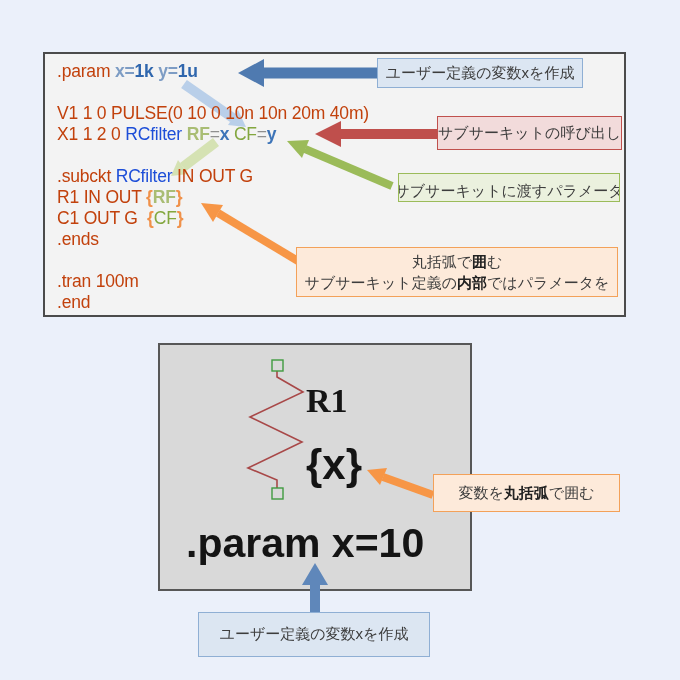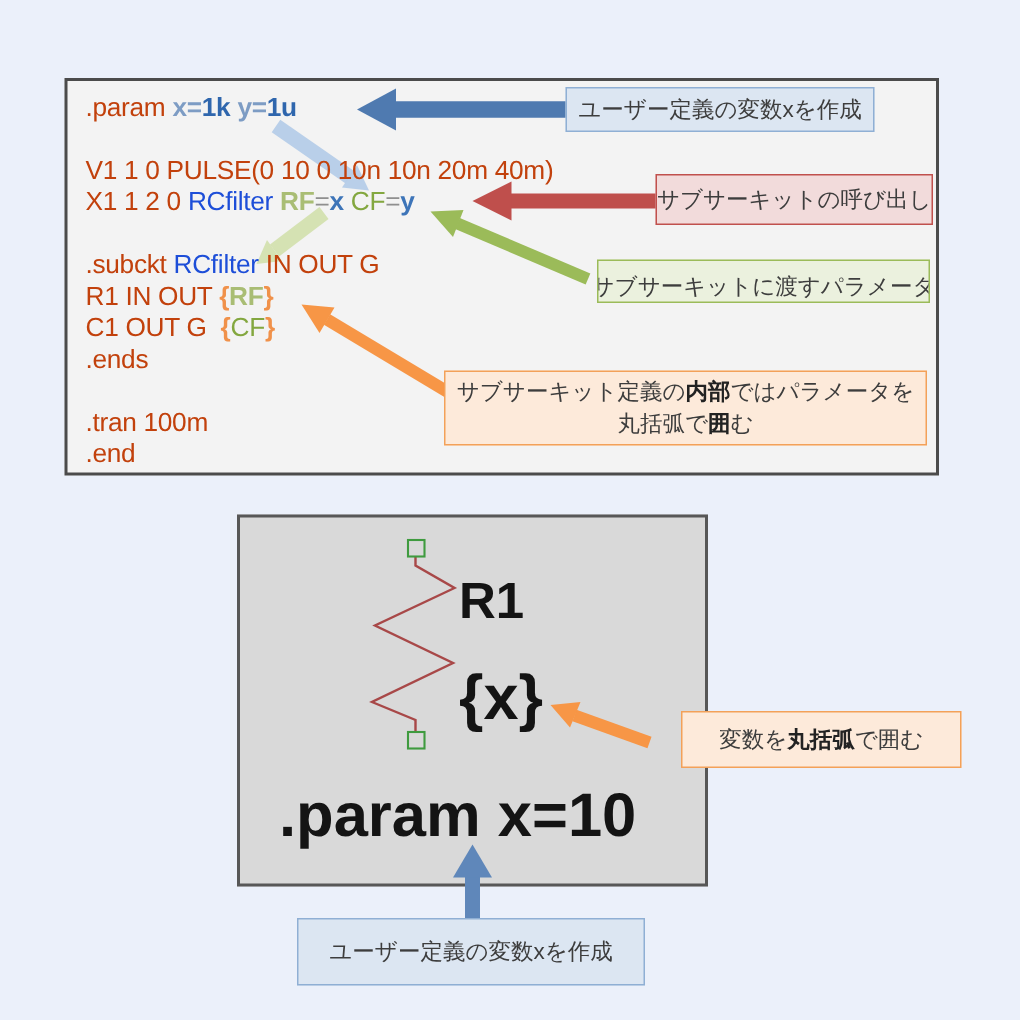--- a/index.html
+++ b/index.html
@@ -32,39 +32,39 @@
   .seg-bname{color:#7d9cc4;font-weight:bold;}
   .seg-bval{color:#2f66ad;font-weight:bold;}
   .seg-bvar{color:#3d74b8;font-weight:bold;}
   .seg-rkw{color:#1d4ed8;font-weight:normal;}
   .seg-olive{color:#a9bd74;font-weight:bold;}
   .seg-green{color:#83a73f;font-weight:normal;}
   .seg-obrace{color:#f0914a;font-weight:bold;}
   .seg-eq{color:#8f8f8f;}
   
   .sch-label{z-index:3;font-weight:bold;color:#141414;white-space:nowrap;}
-  .sch-ref{left:306px;top:382px;font-size:34px;}
+  .sch-ref{left:306px;top:382px;font-size:34px;font-family:Liberation Serif, serif;}
   .sch-val{left:306px;top:441px;font-size:42px;}
   .sch-directive{left:186px;top:520px;font-size:41px;}
   
   .note{
     z-index:4;display:flex;align-items:center;justify-content:center;
     font-size:15px;color:#3d3d3d;white-space:nowrap;overflow:hidden;
     box-sizing:border-box;text-align:center;
   }
   .note b{font-weight:bold;color:#222;}
   .note-blue{background:#dce6f2;border:1px solid #8fafd4;}
   .note-red{background:#f2dbdb;border:1px solid #c0504d;font-family:Liberation Serif, serif;}
   .note-green{background:#ebf1de;border:1px solid #9bbb59;align-items:flex-end;}
   .note-orange{background:#fdeada;border:1px solid #f3a159;}
   .n-create-var{left:377px;top:58px;width:206px;height:30px;}
   .n-subckt-call{left:437px;top:116px;width:185px;height:34px;}
   .n-subckt-params{left:398px;top:173px;width:222px;height:29px;}
   .n-subckt-internal{left:296px;top:247px;width:322px;height:50px;flex-direction:column;line-height:21px;}
-  .n-wrap-braces{left:454px;top:474px;width:187px;height:38px;}
+  .n-wrap-braces{left:433px;top:474px;width:187px;height:38px;}
   .n-create-var-x{left:198px;top:612px;width:232px;height:45px;}
 </style>
 </head>
 <body>
 
 <div class="abs code-box"></div>
 <div class="abs gray-box"></div>
 
 <svg class="abs overlay" width="680" height="680" viewBox="0 0 680 680">
 
@@ -118,21 +118,21 @@
 <div class="abs note note-blue n-create-var">
   <span><span>ユーザー定義の変数xを作成</span></span>
 </div>
 <div class="abs note note-red n-subckt-call">
   <span><span>サブサーキットの呼び出し</span></span>
 </div>
 <div class="abs note note-green n-subckt-params">
   <span><span>サブサーキットに渡すパラメータ</span></span>
 </div>
 <div class="abs note note-orange n-subckt-internal">
+  <span><span>丸括弧で</span><b>囲</b><span>む</span></span>
   <span><span>サブサーキット定義の</span><b>内部</b><span>ではパラメータを</span></span>
-  <span><span>丸括弧で</span><b>囲</b><span>む</span></span>
 </div>
 <div class="abs note note-orange n-wrap-braces">
   <span><span>変数を</span><b>丸括弧</b><span>で囲む</span></span>
 </div>
 <div class="abs note note-blue n-create-var-x">
   <span><span>ユーザー定義の変数xを作成</span></span>
 </div>
 
 </body></html>

